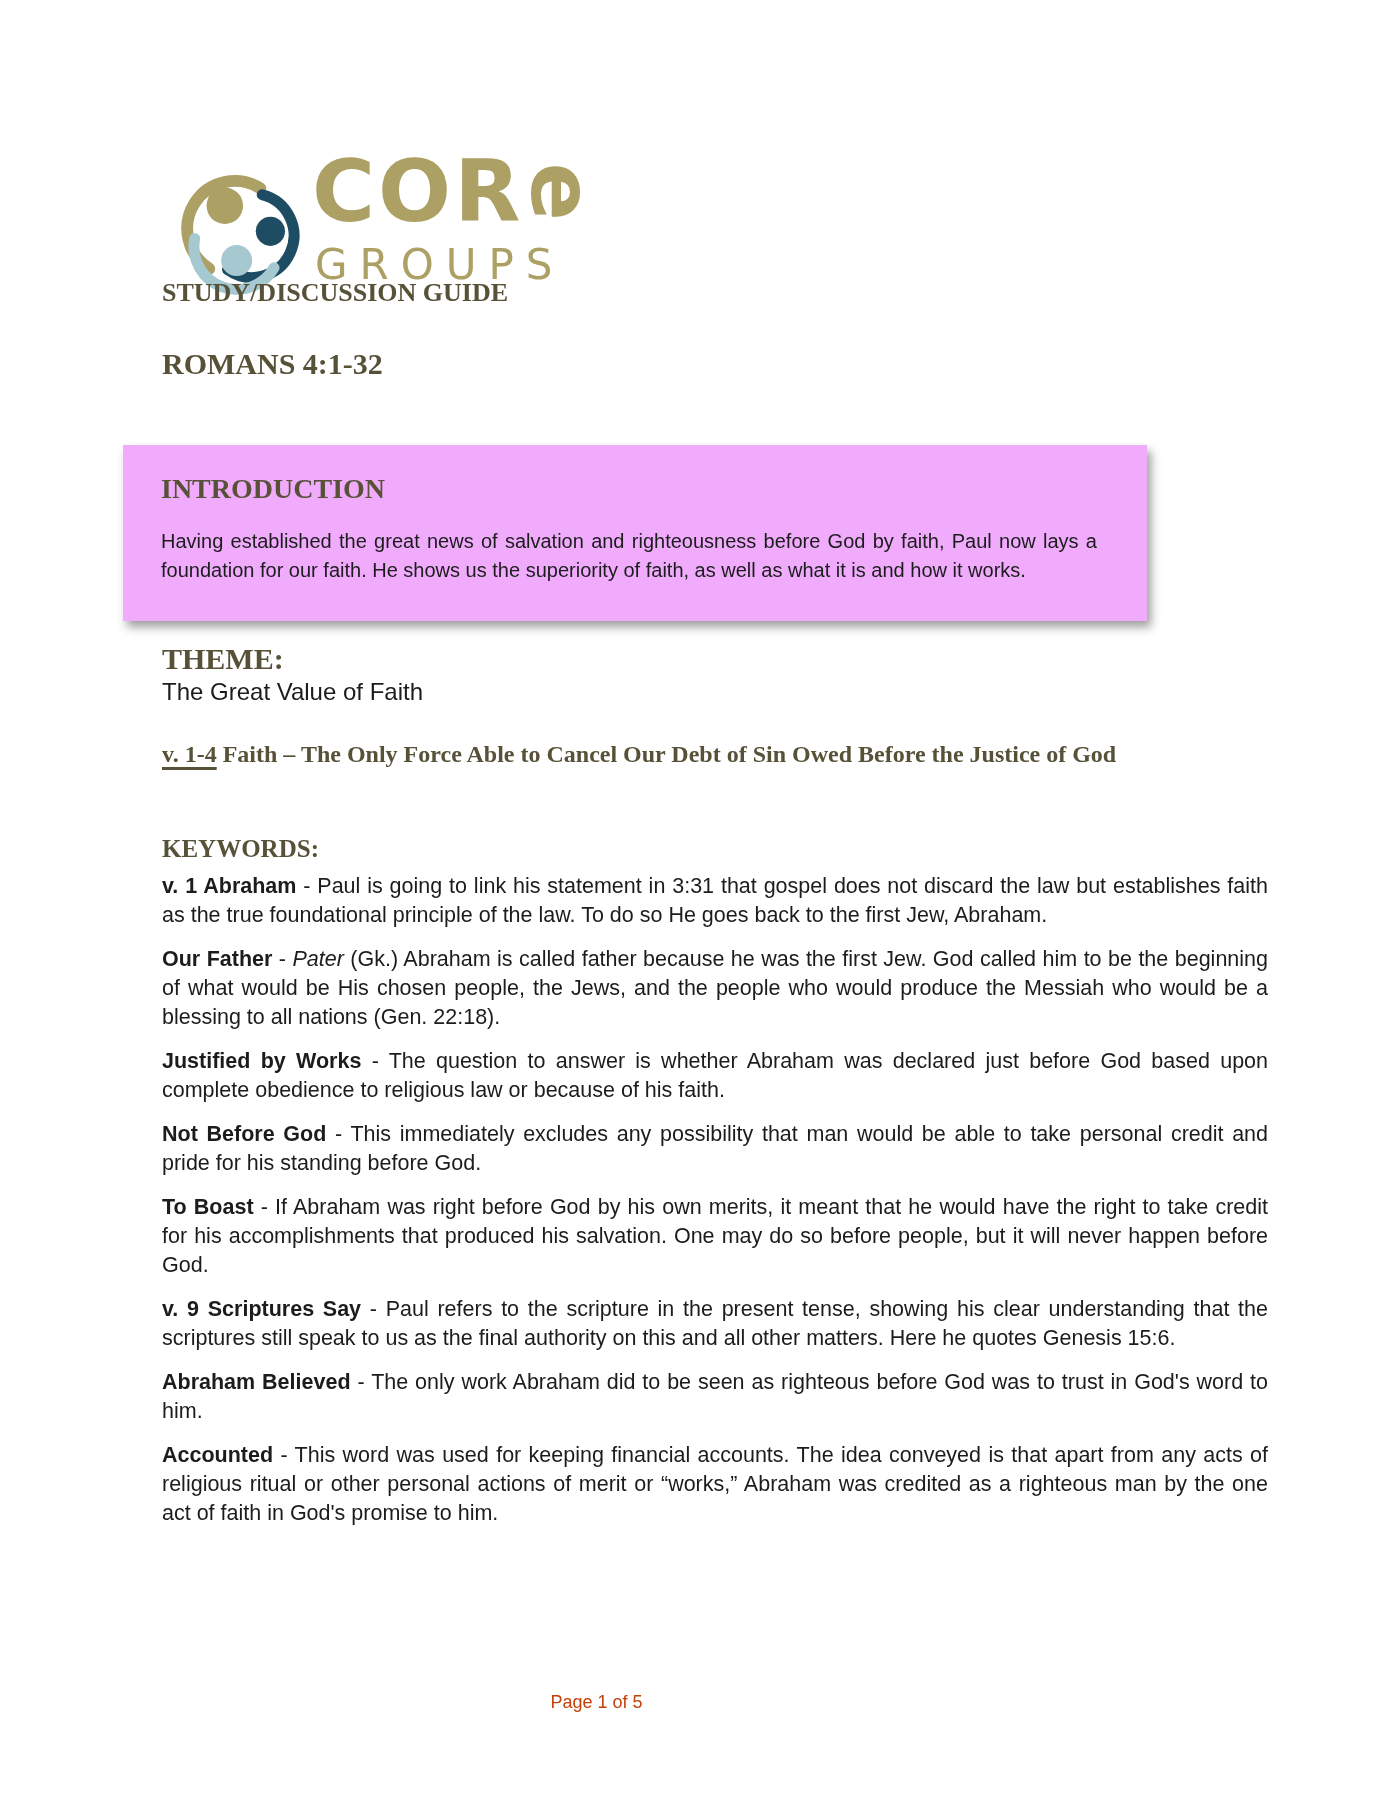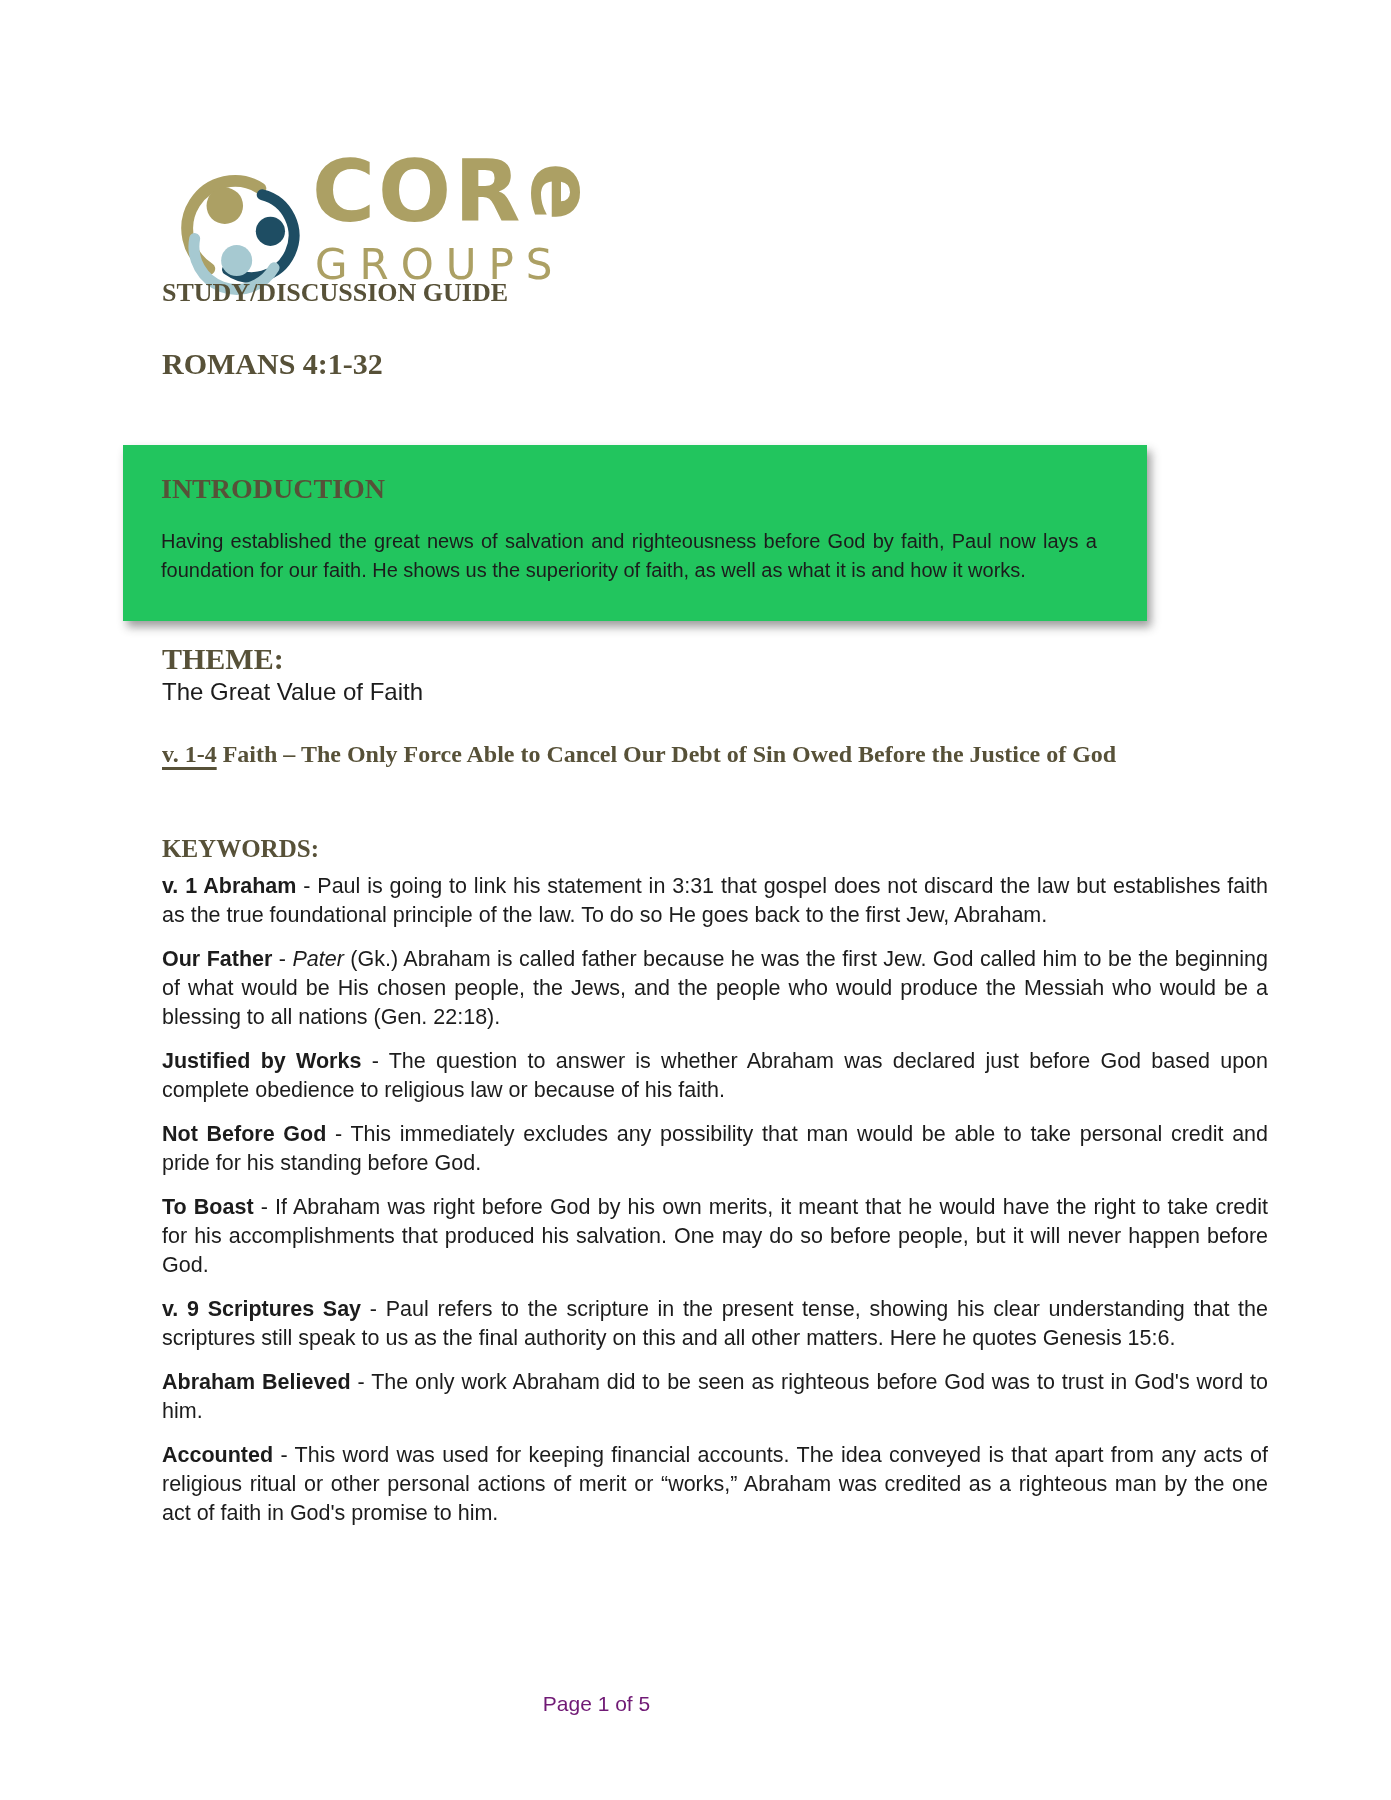--- a/index.html
+++ b/index.html
@@ -30,21 +30,21 @@
 
   
   .serif-h { font-family: "Liberation Serif", serif; font-weight: bold; color: #575138; margin: 0; }
   .h-study  { left: 162px; top: 279px; font-size: 26px; line-height: 1.05; }
   .h-romans { left: 162px; top: 348px; font-size: 30px; line-height: 1.05; }
 
   
   .intro-box {
     left: 123px; top: 445px; width: 1024px; height: 176px;
     box-sizing: border-box;
-    background: #22c55e;
+    background: #f0abfc;
     box-shadow: 4px 6px 9px rgba(40,40,40,0.45);
     padding: 30px 35px 0 38px;
   }
   .intro-box h3 { font-size: 28px; line-height: 1; }
   .intro-box p {
     margin: 24px 15px 0 0;
     font-size: 20px; line-height: 29px;
     text-align: justify; text-justify: inter-word;
     color: #1c1c1c;
   }
@@ -74,21 +74,21 @@
     text-align: justify; text-justify: inter-word;
     color: #1c1c1c;
   }
   .kw-list strong { font-weight: bold; }
   .kw-list em { font-style: italic; }
 
   
   .footer {
     left: 0; top: 1692px; width: 1193px;
     text-align: center;
-    font-size: 21px; color: #701a75;
+    font-size: 18px; color: #c2410c;
   }
 </style>
 </head>
 <body>
 
 <div class="abs logo">
   <svg class="logo-mark" viewBox="0 0 160 160" xmlns="http://www.w3.org/2000/svg" aria-hidden="true">
 
     <path d="M 110 41 A 52 52 0 1 0 54 129" fill="none" stroke="#aca064" stroke-width="13" stroke-linecap="round"></path>
     <circle cx="71" cy="60" r="20" fill="#aca064"></circle>

